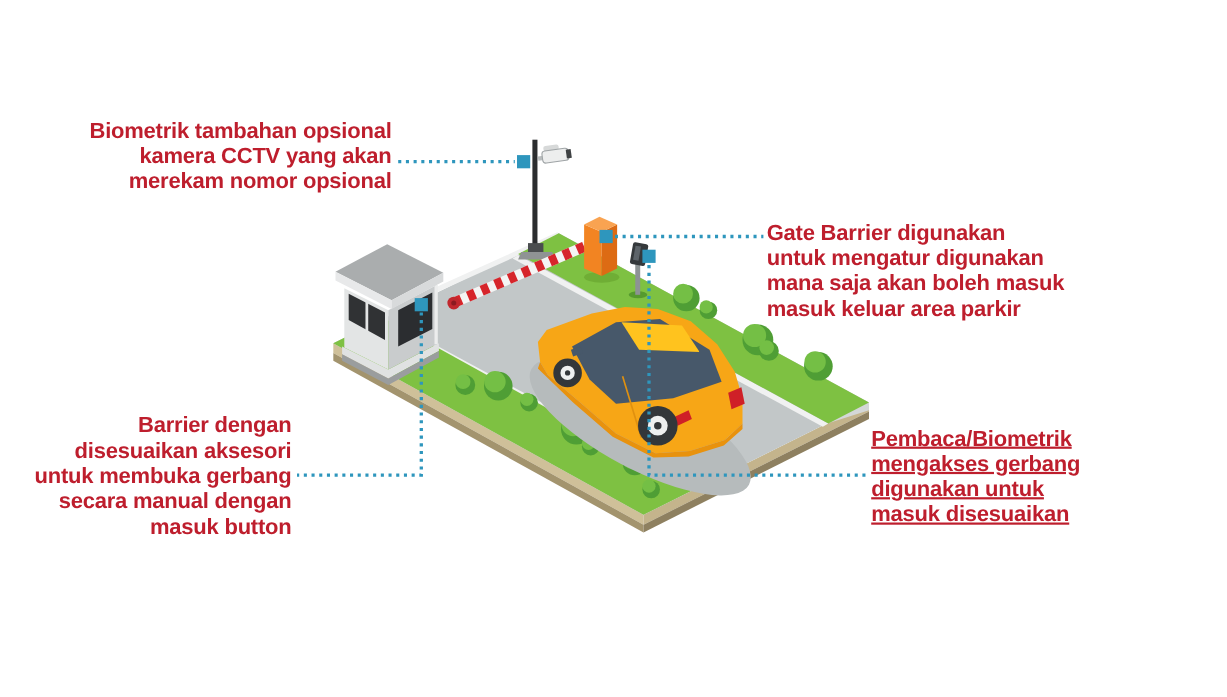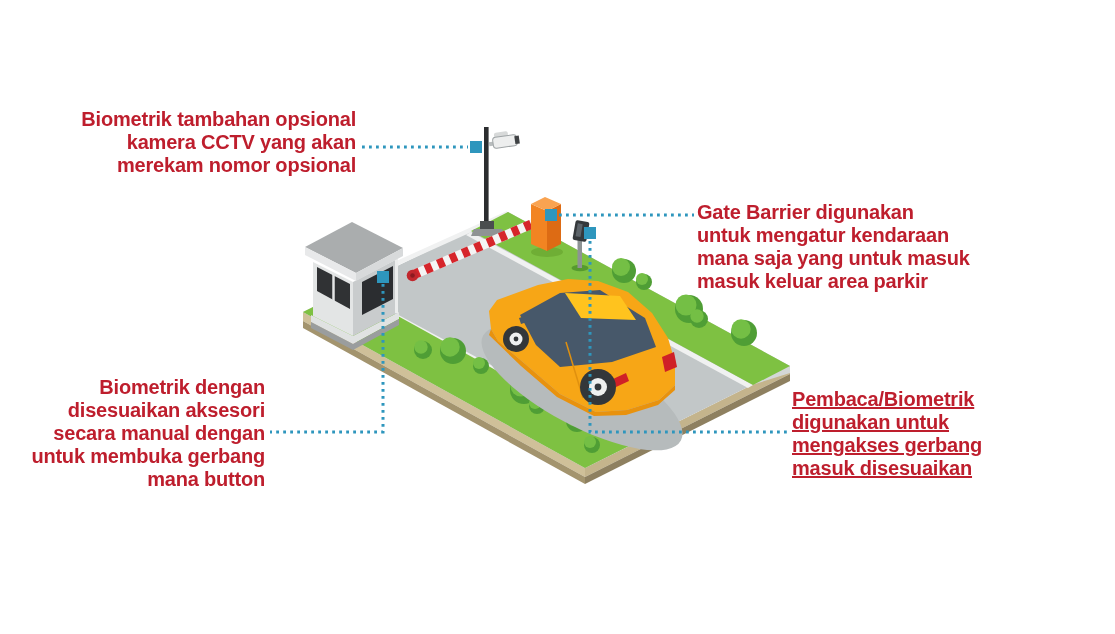--- a/index.html
+++ b/index.html
@@ -177,33 +177,33 @@
   </svg>
 
   <div class="ann" style="left:28px;top:108px;width:328px;text-align:right;">
     <div>Biometrik tambahan opsional</div>
     <div>kamera CCTV yang akan</div>
     <div>merekam nomor opsional</div>
   </div>
 
   <div class="ann" style="left:697px;top:169px;text-align:left;margin-top:32px;">
     <div>Gate Barrier digunakan</div>
-    <div>untuk mengatur kendaraan</div>
-    <div>mana saja yang untuk masuk</div>
+    <div>untuk mengatur digunakan</div>
+    <div>mana saja akan boleh masuk</div>
     <div>masuk keluar area parkir</div>
   </div>
 
   <div class="ann" style="left:0px;top:376px;width:265px;text-align:right;">
-    <div>Biometrik dengan</div>
+    <div>Barrier dengan</div>
     <div>disesuaikan aksesori</div>
+    <div>untuk membuka gerbang</div>
     <div>secara manual dengan</div>
-    <div>untuk membuka gerbang</div>
-    <div>mana button</div>
+    <div>masuk button</div>
   </div>
 
   <div class="ann" style="left:792px;top:388px;text-align:left;text-decoration:underline;">
     <div>Pembaca/Biometrik</div>
+    <div>mengakses gerbang</div>
     <div>digunakan untuk</div>
-    <div>mengakses gerbang</div>
     <div>masuk disesuaikan</div>
   </div>
 
 </div>
 
 </body></html>

